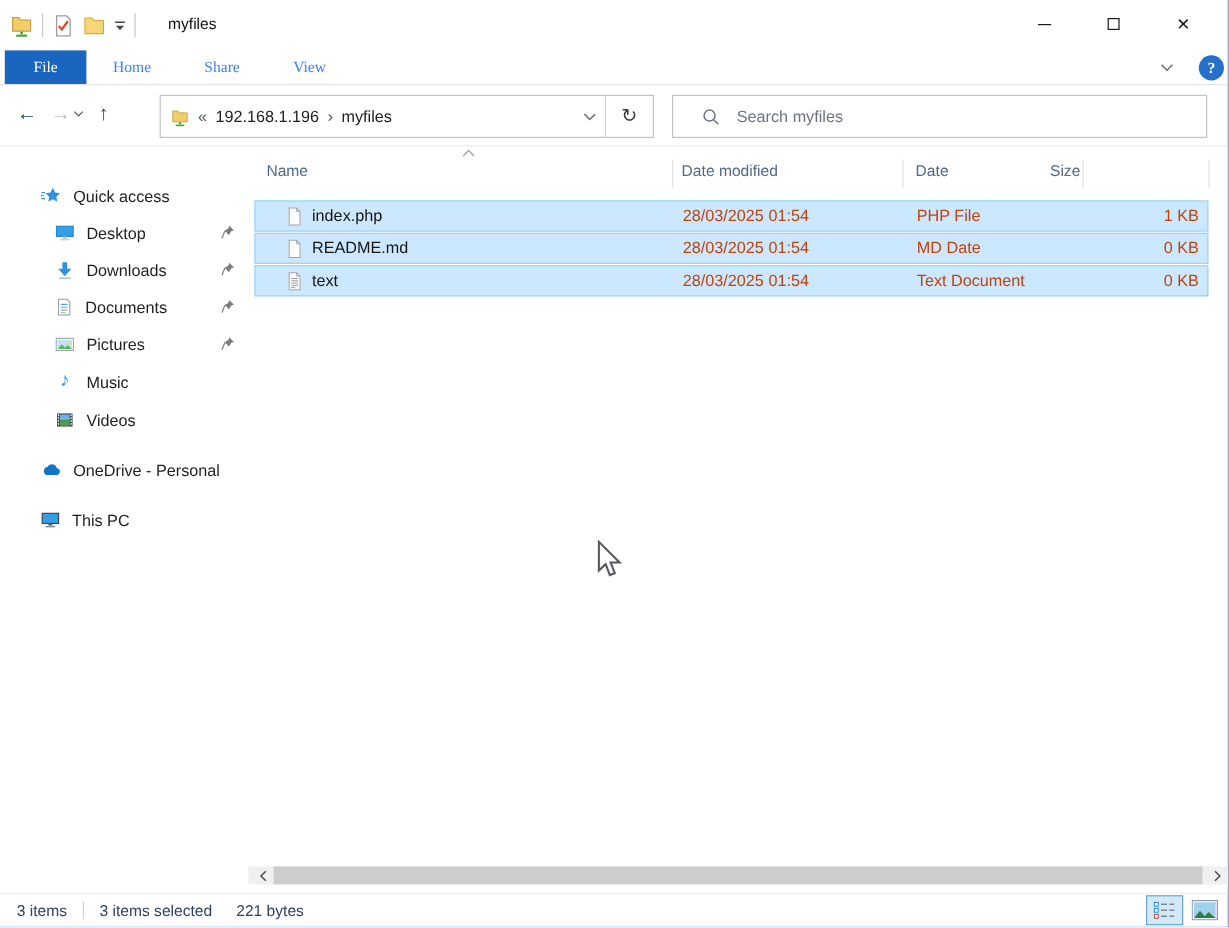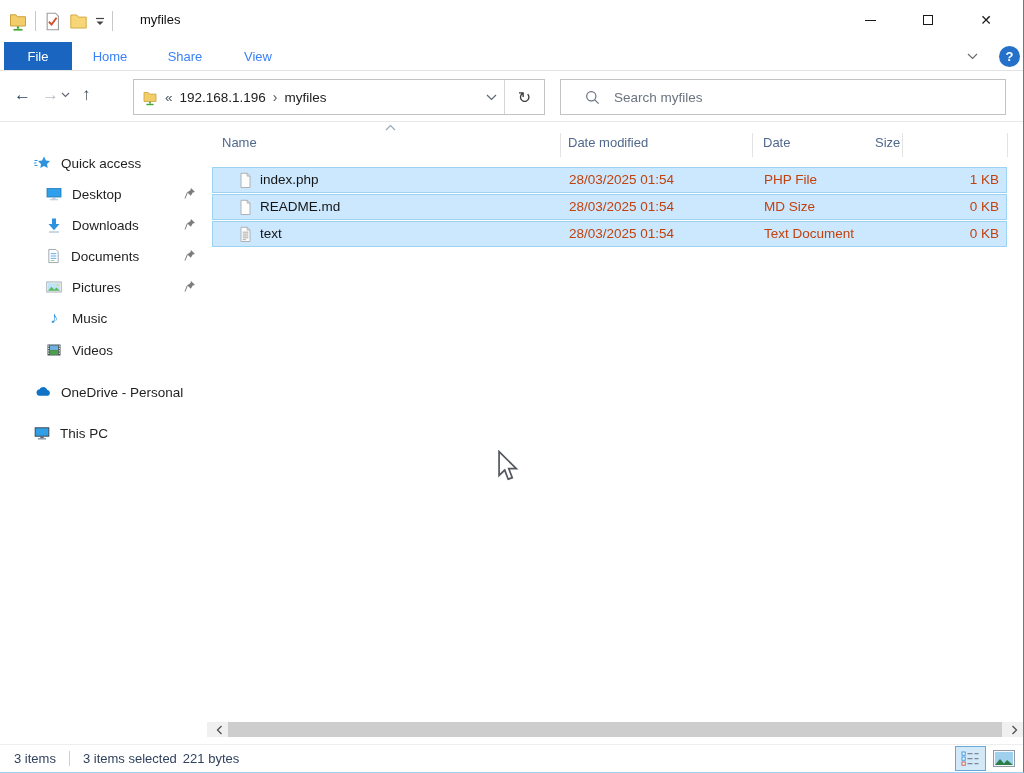--- a/index.html
+++ b/index.html
@@ -16,21 +16,21 @@
   .qat { position: absolute; left: 8px; top: 8px; display: flex; align-items: center; gap: 7px; height: 26px; }
   .qat-sep { width: 1px; height: 20px; background: #c9c9c9; }
   .window-title { position: absolute; left: 140px; top: 12px; font-size: 13px; color: #111; }
   .win-btns { position: absolute; right: 8px; top: 0; height: 40px; display: flex; }
   .win-btn { width: 58px; height: 40px; display: flex; align-items: center; justify-content: center; cursor: default; }
   .glyph-min { width: 11px; height: 1px; background: #1a1a1a; display: block; }
   .glyph-max { width: 10px; height: 10px; border: 1px solid #1a1a1a; display: block; }
   .glyph-close { font-size: 14px; color: #1a1a1a; line-height: 1; }
 
   
-  .tabs { position: absolute; left: 0; top: 42px; width: 100%; height: 29px; background: #fff; border-bottom: 1px solid #e4e4e4; }
+  .tabs { position: absolute; left: 0; top: 42px; width: 100%; height: 29px; background: #fff; border-bottom: 1px solid #e4e4e4; font-family: Liberation Serif, serif; }
   .tab { position: absolute; top: 0; height: 28px; display: flex; align-items: center; justify-content: center; color: #3b82f6; font-size: 13px; }
   .tab-file { left: 4px; width: 68px; background: #1a65c0; color: #fff; }
   .tab-home { left: 80px; width: 60px; }
   .tab-share { left: 153px; width: 64px; }
   .tab-view { left: 226px; width: 64px; }
   .ribbon-caret { position: absolute; left: 967px; top: 11px; }
   .help-btn { position: absolute; left: 999px; top: 4px; width: 21px; height: 21px; border-radius: 50%;
     background: #2570c9; color: #fff; font-size: 13px; font-weight: bold; display: flex; align-items: center; justify-content: center; }
 
   
@@ -81,21 +81,21 @@
   .hscroll { position: absolute; left: 207px; top: 722px; width: 817px; height: 15px; background: #f0f0f0; }
   .hs-arrow { position: absolute; top: 0; width: 16px; height: 15px; display: flex; align-items: center; justify-content: center; }
   .hs-left { left: 4px; } .hs-right { right: 2px; }
   .hs-thumb { position: absolute; left: 21px; right: 22px; top: 0; height: 15px; background: #cdcdcd; }
 
   
   .statusbar { position: absolute; left: 0; top: 744px; width: 100%; height: 28px; border-top: 1px solid #eeeeee; background: #fff;
     display: flex; align-items: center; font-size: 13px; color: #31425f; }
   .sb-count { margin-left: 14px; }
   .sb-div { width: 1px; height: 15px; background: #d0d0d0; margin: 0 13px; }
-  .sb-bytes { margin-left: 6px; }
+  .sb-bytes { margin-left: 20px; }
   .view-btn { position: absolute; top: 1px; height: 25px; display: flex; align-items: center; justify-content: center; }
   .view-details { right: 37px; width: 31px; border: 1px solid #68a7d8; background: #d3e9f8; }
   .view-icons { right: 5px; width: 29px; }
 
   .cursor { position: absolute; left: 497px; top: 450px; z-index: 50; }
 </style>
 </head>
 <body>
 
 <div class="window">
@@ -357,21 +357,21 @@
 
     <div class="file-row row-1">
       <span class="cell cell-icon">
         <svg width="15" height="17" viewBox="0 0 16 17">
           <path d="M3.2 0.8 h6.6 l3 3 V16 H3.2 Z" fill="#fdfdfd" stroke="#a6a6a6" stroke-width="0.9"></path>
           <path d="M9.8 0.8 v3 h3" fill="none" stroke="#a6a6a6" stroke-width="0.9"></path>
         </svg>
       </span>
       <span class="cell cell-name">README.md</span>
       <span class="cell cell-date">28/03/2025 01:54</span>
-      <span class="cell cell-type">MD Size</span>
+      <span class="cell cell-type">MD Date</span>
       <span class="cell cell-size">0 KB</span>
     </div>
 
     <div class="file-row row-2">
       <span class="cell cell-icon">
         <svg width="15" height="17" viewBox="0 0 16 17">
           <path d="M3.2 0.8 h6.6 l3 3 V16 H3.2 Z" fill="#fdfdfd" stroke="#a6a6a6" stroke-width="0.9"></path>
           <path d="M9.8 0.8 v3 h3" fill="none" stroke="#a6a6a6" stroke-width="0.9"></path>
           <path d="M5 6 h6 M5 8 h6 M5 10 h6 M5 12 h6 M5 14 h3.5" stroke="#8f8f8f" stroke-width="0.8"></path>
         </svg>

